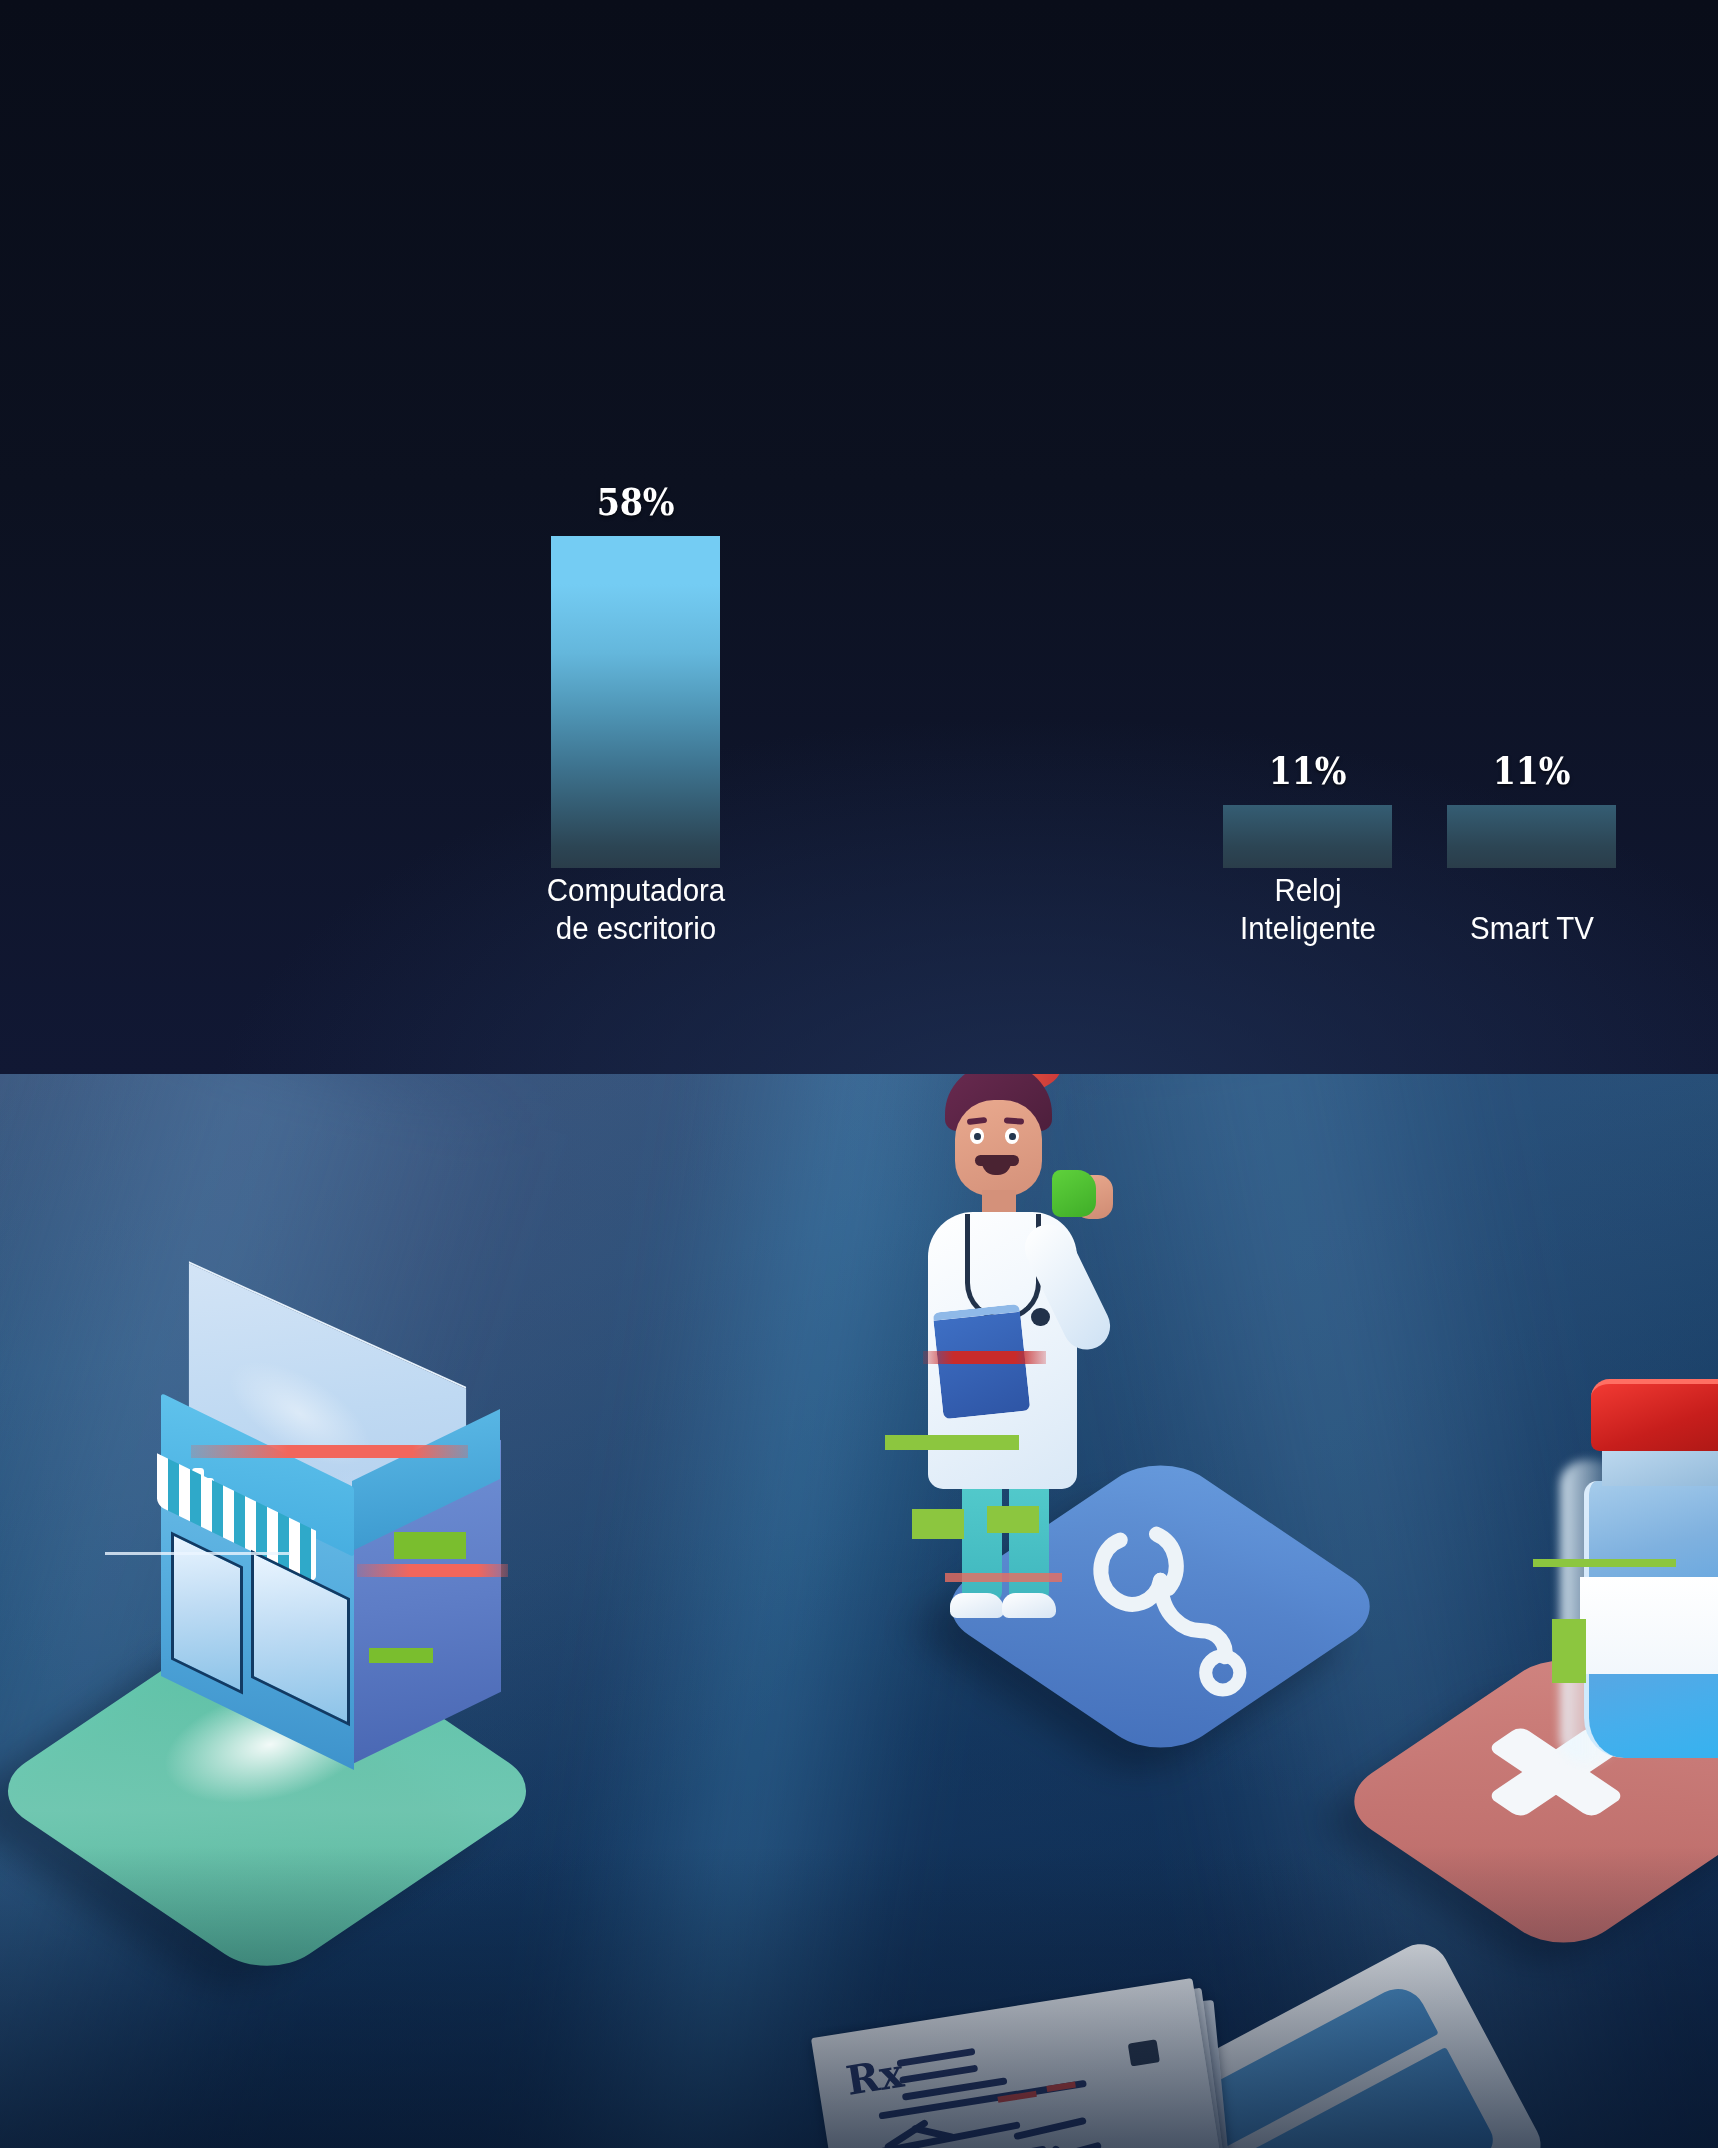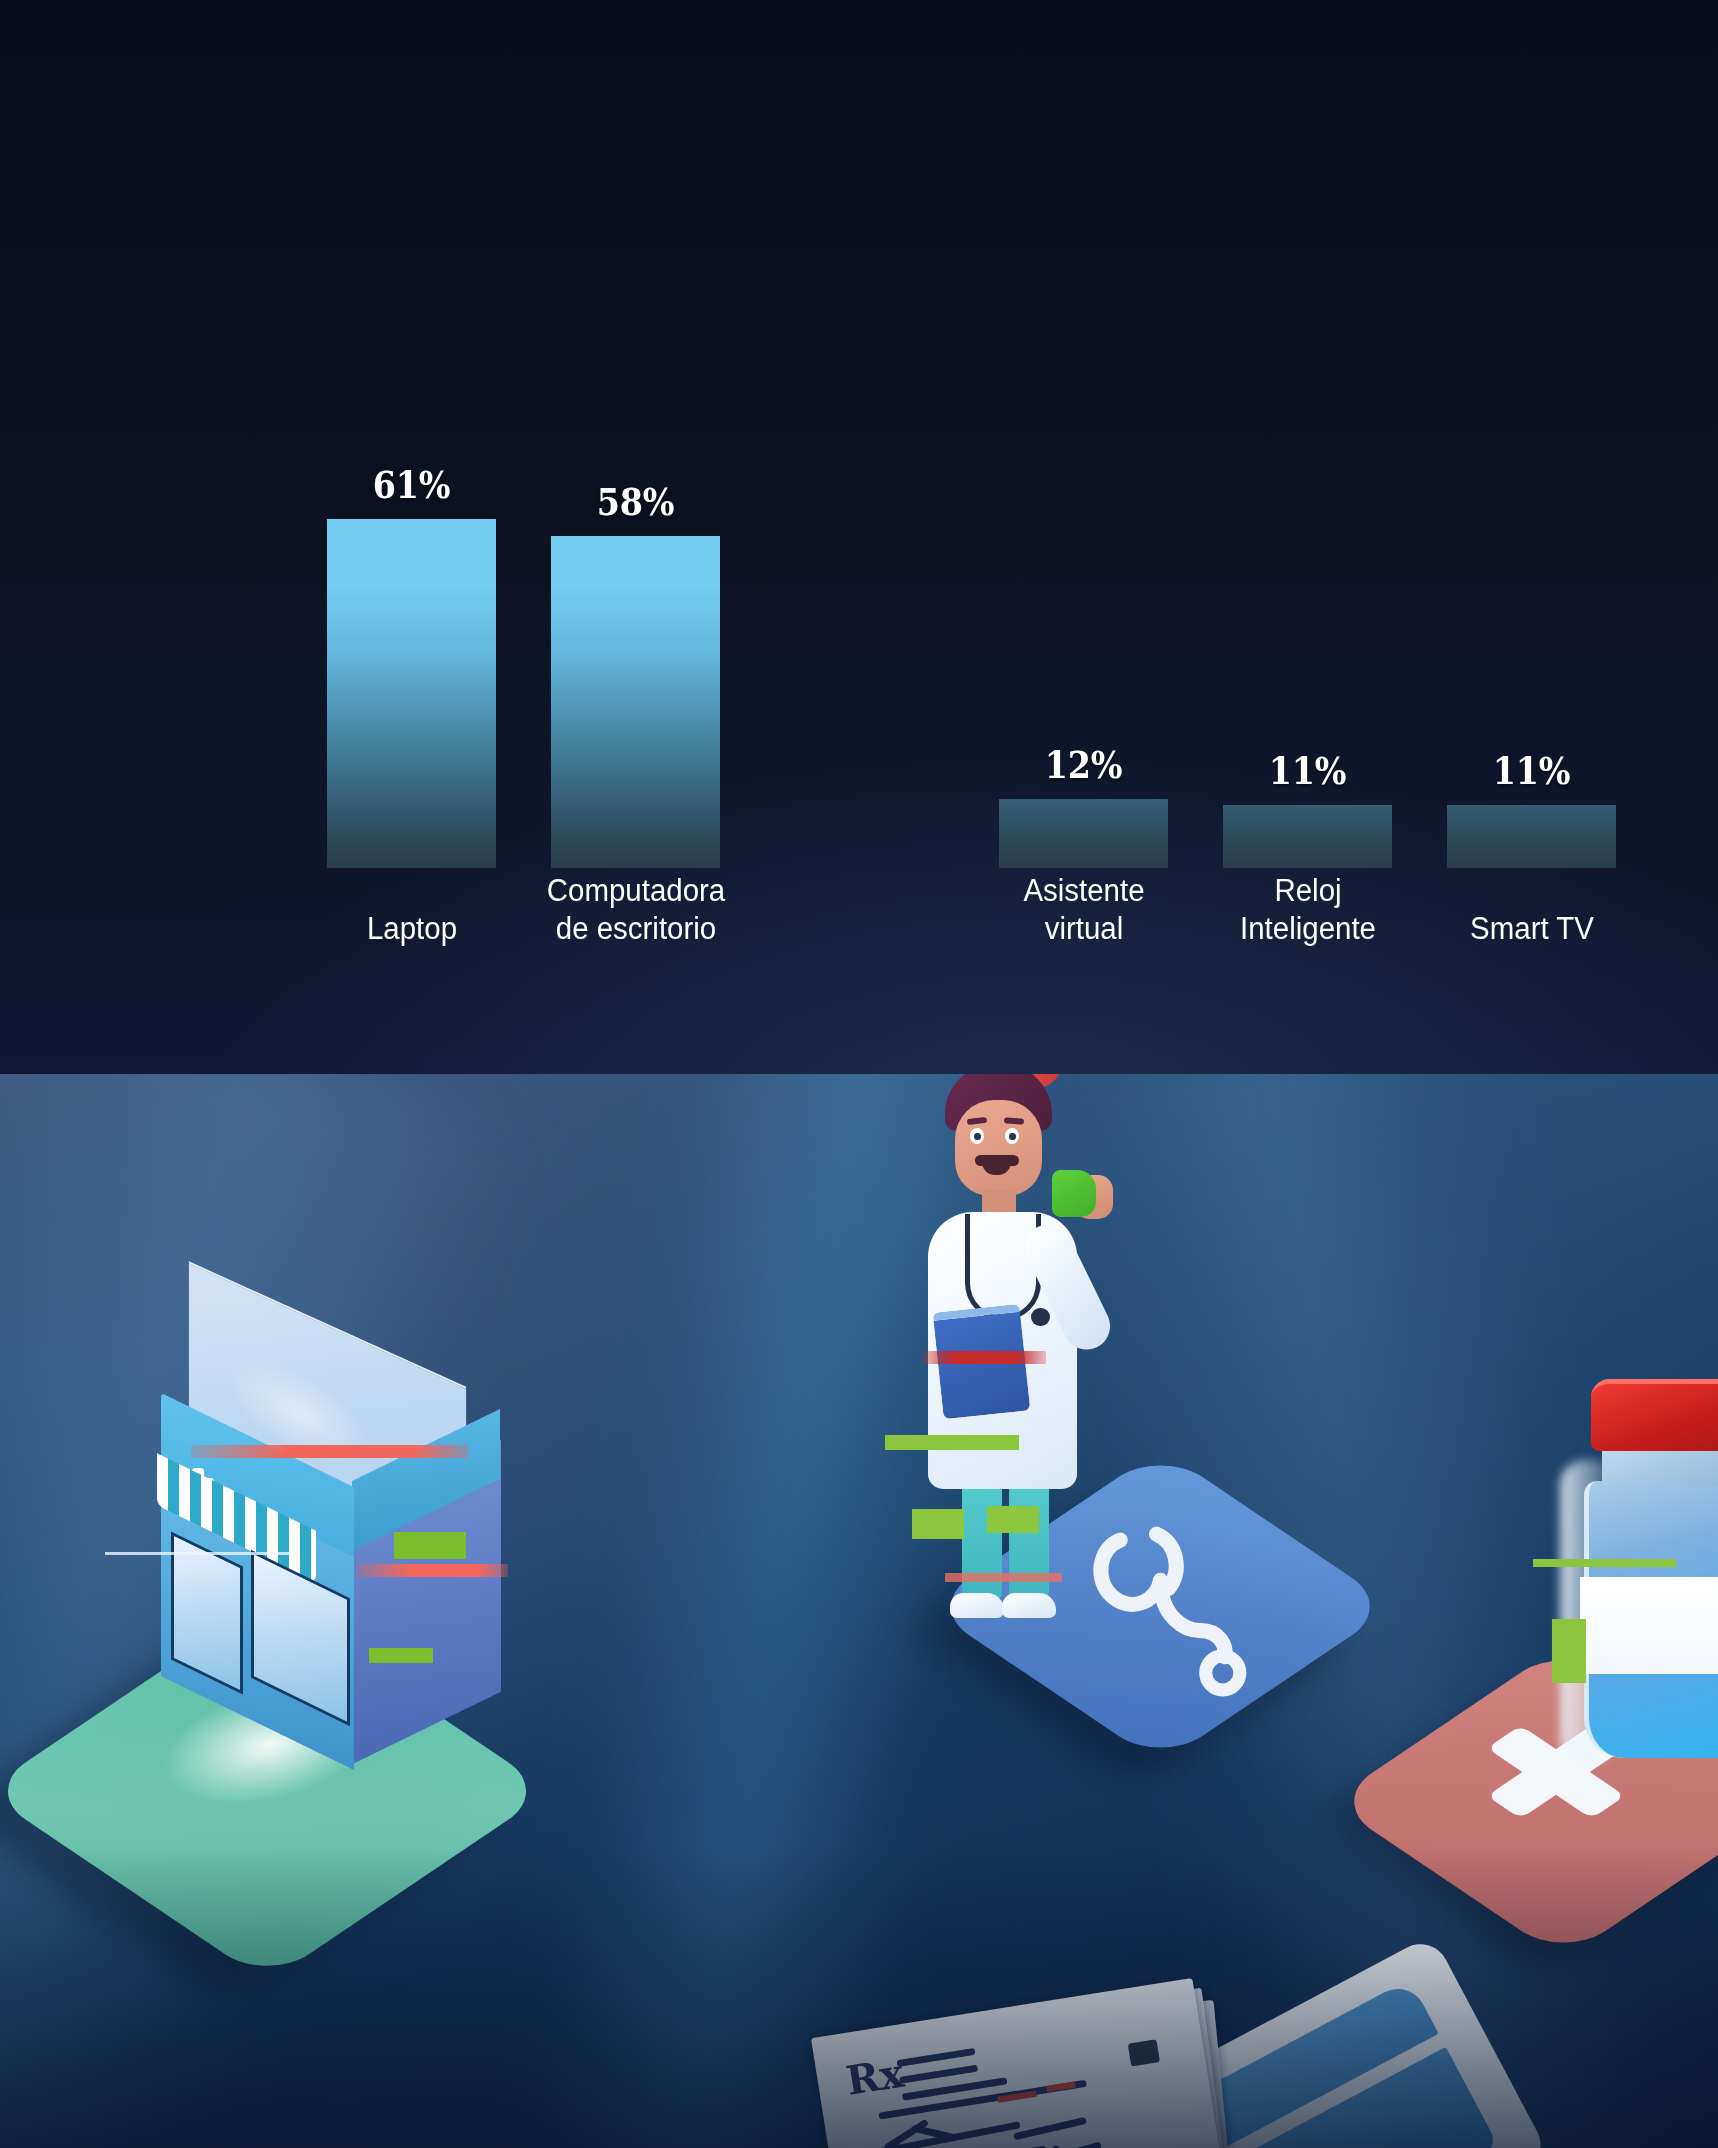--- a/index.html
+++ b/index.html
@@ -292,36 +292,25 @@
 </style>
 </head>
 <body>
 
 <div id="page">
 
   <section id="chart-section">
 
 
     <div id="plot">
-        <div class="bar-group" style="left: 327px; width: 169px; height: 1074px;">
-          <div class="bar" style="height: 349px; background-size: 100% 430px; background-position: 0px 100%; background-repeat: no-repeat;"></div>
-          <div class="value" style="bottom: 567px;">61%</div>
-          <div class="cat-label">Laptop</div>
-        </div>
         <div class="bar-group" style="left: 551px; width: 169px; height: 1074px;">
           <div class="bar" style="height: 332px; background-size: 100% 430px; background-position: 0px 100%; background-repeat: no-repeat;"></div>
           <div class="value" style="bottom: 550px;">58%</div>
           <div class="cat-label">Computadora
 de escritorio</div>
-        </div>
-        <div class="bar-group" style="left: 999px; width: 169px; height: 1074px;">
-          <div class="bar" style="height: 69px; background-size: 100% 430px; background-position: 0px 100%; background-repeat: no-repeat;"></div>
-          <div class="value" style="bottom: 287px;">12%</div>
-          <div class="cat-label">Asistente
-virtual</div>
         </div>
         <div class="bar-group" style="left: 1223px; width: 169px; height: 1074px;">
           <div class="bar" style="height: 63px; background-size: 100% 430px; background-position: 0px 100%; background-repeat: no-repeat;"></div>
           <div class="value" style="bottom: 281px;">11%</div>
           <div class="cat-label">Reloj
 Inteligente</div>
         </div>
         <div class="bar-group" style="left: 1447px; width: 169px; height: 1074px;">
           <div class="bar" style="height: 63px; background-size: 100% 430px; background-position: 0px 100%; background-repeat: no-repeat;"></div>
           <div class="value" style="bottom: 281px;">11%</div>

